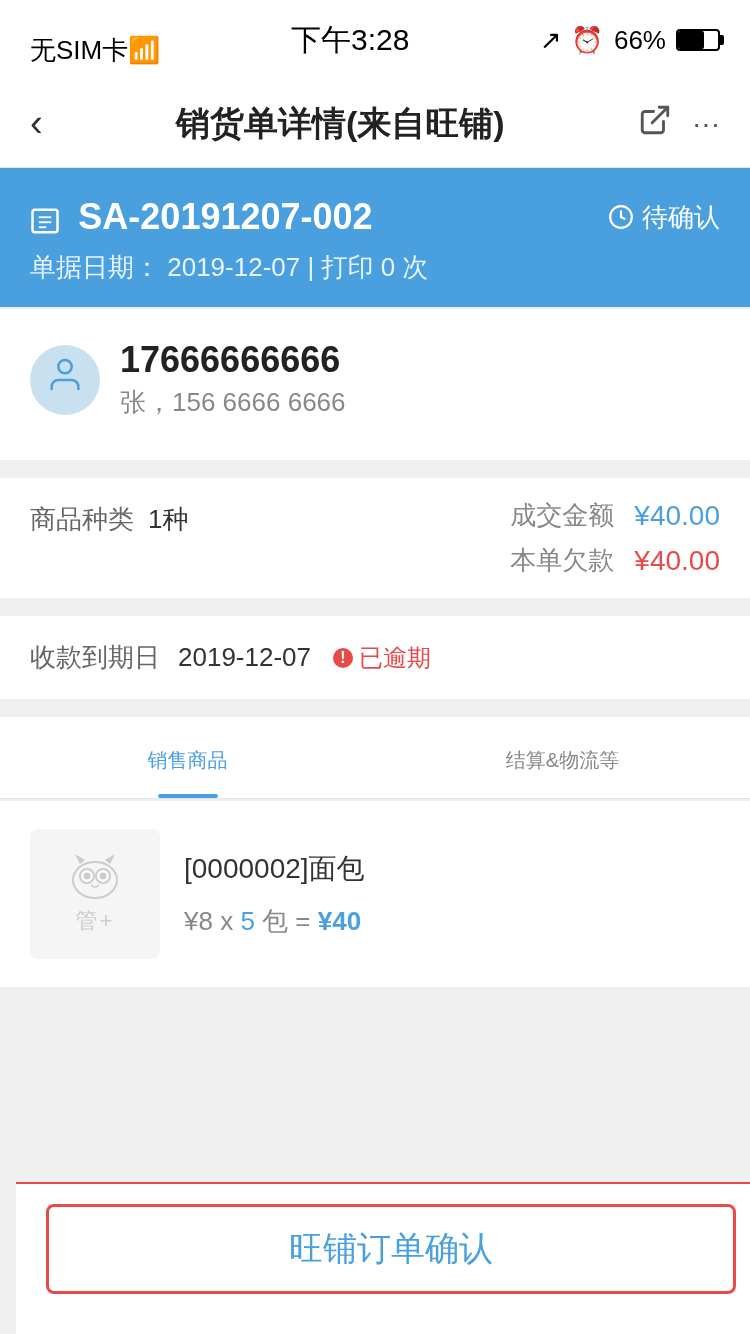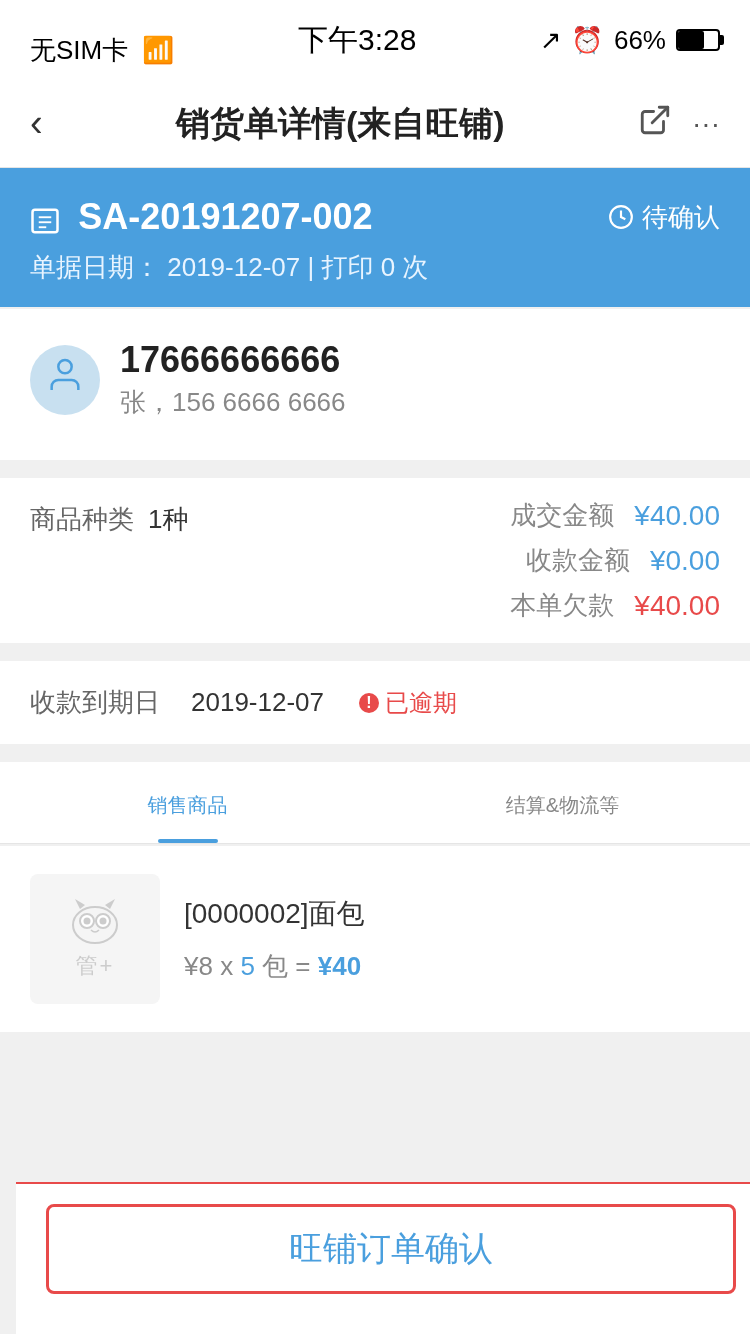--- a/index.html
+++ b/index.html
@@ -22,21 +22,20 @@
       display: flex;
       align-items: center;
       justify-content: space-between;
       padding: 0 30px;
       font-size: 26px;
       color: #000;
     }
     .status-left {
       display: flex;
       align-items: center;
-      gap: 14px;
       margin-top: 20px;
     }
     .status-center {
       font-size: 30px;
       font-weight: 500;
     }
     .status-right {
       display: flex;
       align-items: center;
       gap: 10px;
@@ -215,21 +214,21 @@
     .summary-row .amount { color: #4a9fde; font-size: 28px; }
     .summary-row .amount-red { color: #e84a4a; font-size: 28px; }
 
     
     .due-section {
       background: #fff;
       padding: 24px 30px;
       margin-top: 18px;
       display: flex;
       align-items: center;
-      gap: 27px;
+      gap: 14px;
       font-size: 26px;
       color: #666;
     }
     .due-date {
       color: #333;
       margin-left: 4px;
     }
     .overdue-badge {
       background: transparent;
       color: #e84a4a;
@@ -446,24 +445,20 @@
   <div class="summary-left">
     <span>商品种类</span>
     <span class="val">1种</span>
   </div>
   <div class="summary-right">
     <div class="summary-row">
       <span class="label">成交金额</span>
       <span class="amount">¥40.00</span>
     </div>
     <div class="summary-row">
-      <span class="label">收款金额</span>
-      <span class="amount">¥0.00</span>
-    </div>
-    <div class="summary-row">
       <span class="label">本单欠款</span>
       <span class="amount-red">¥40.00</span>
     </div>
   </div>
 </div>
 
 <div class="due-section">
   <span>收款到期日</span>
   <span class="due-date">2019-12-07</span>
   <span class="overdue-badge">

